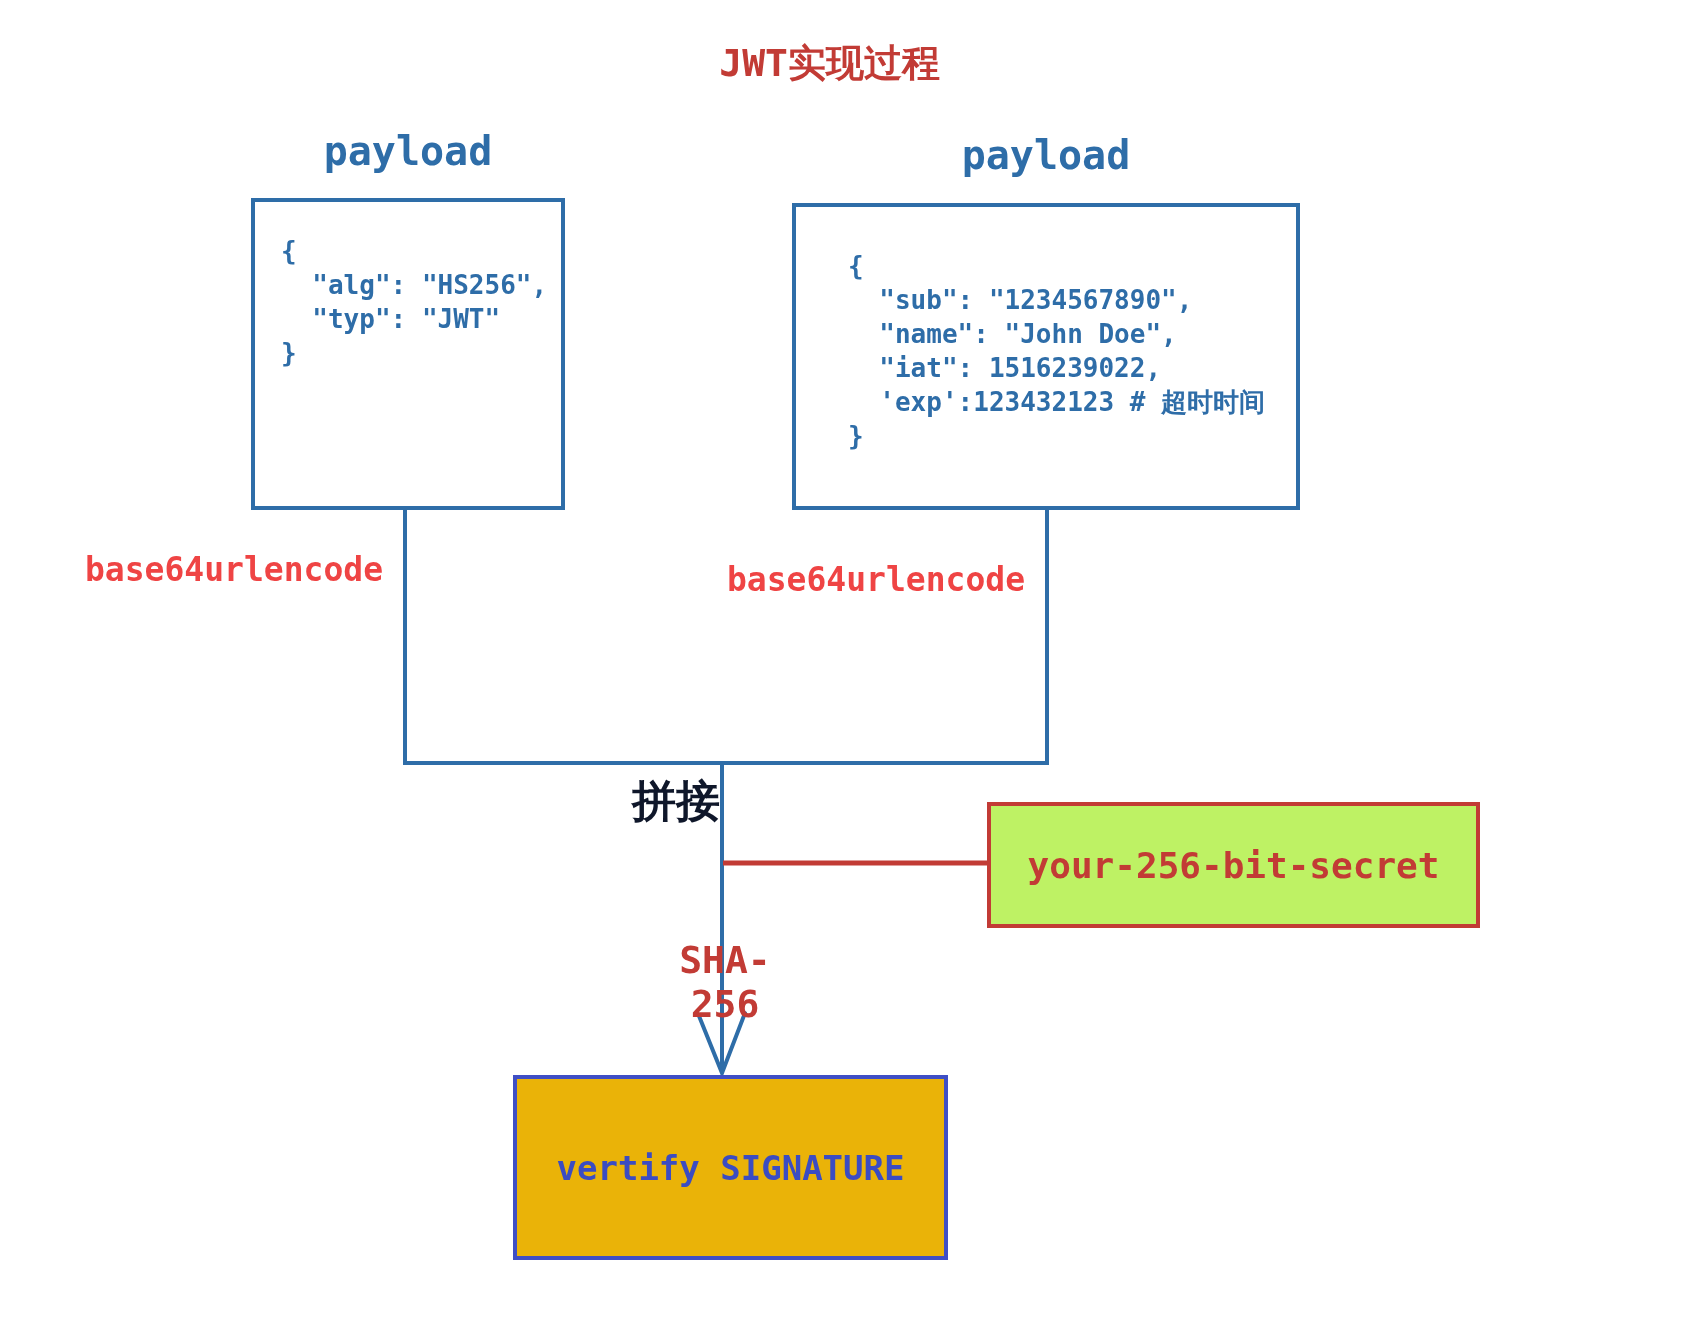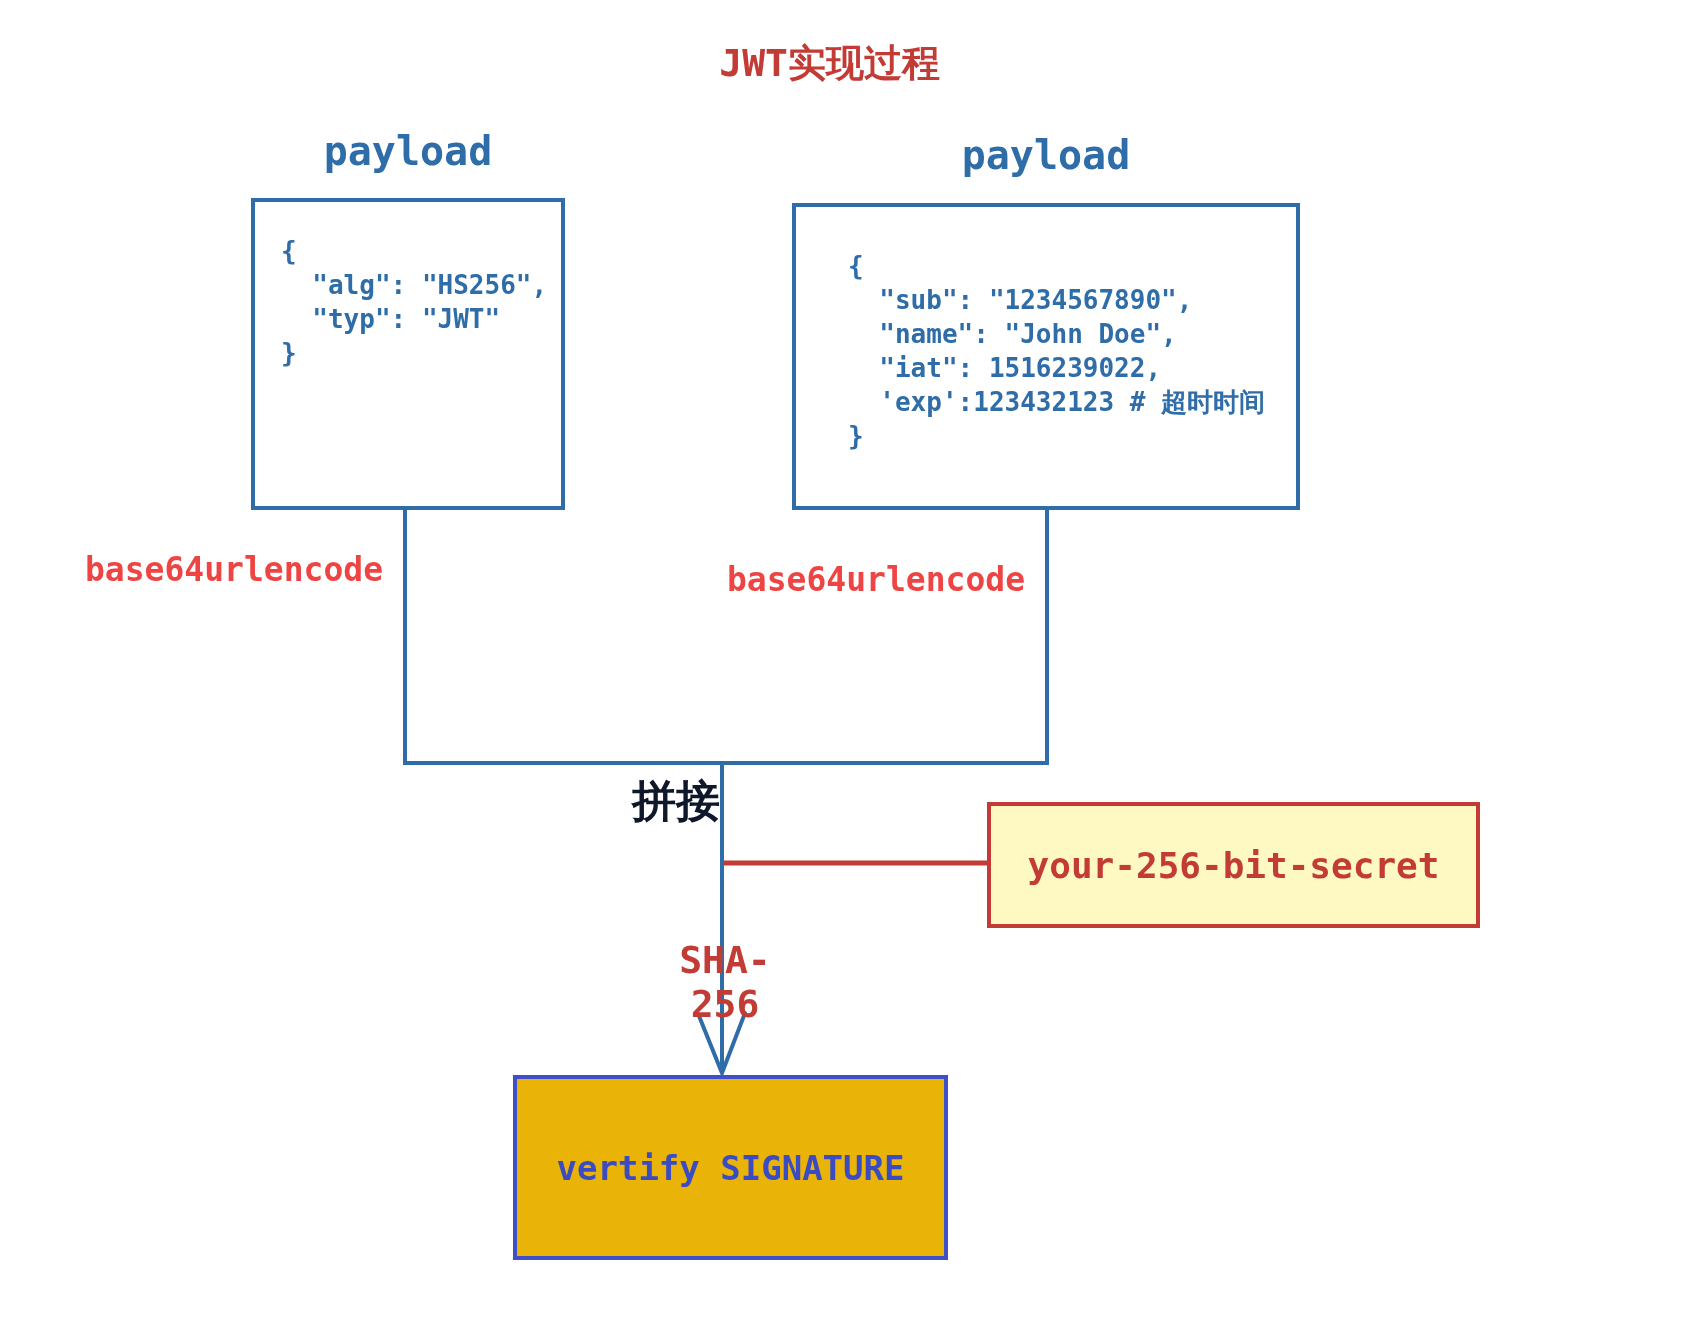--- a/index.html
+++ b/index.html
@@ -88,21 +88,21 @@
     text-align: center;
     font-size: 38px;
     font-weight: bold;
     color: #c23b35;
     z-index: 1;
   }
   .secret-box {
     position: absolute;
     left: 987px; top: 802px; width: 493px; height: 126px;
     border: 4px solid #c23b35;
-    background: #fef9c3;
+    background: #bef264;
     display: flex; align-items: center; justify-content: center;
     z-index: 1;
   }
   .secret-box .secret-text {
     font-size: 36px;
     font-weight: bold;
     color: #c23b35;
   }
   .verify-box {
     position: absolute;

